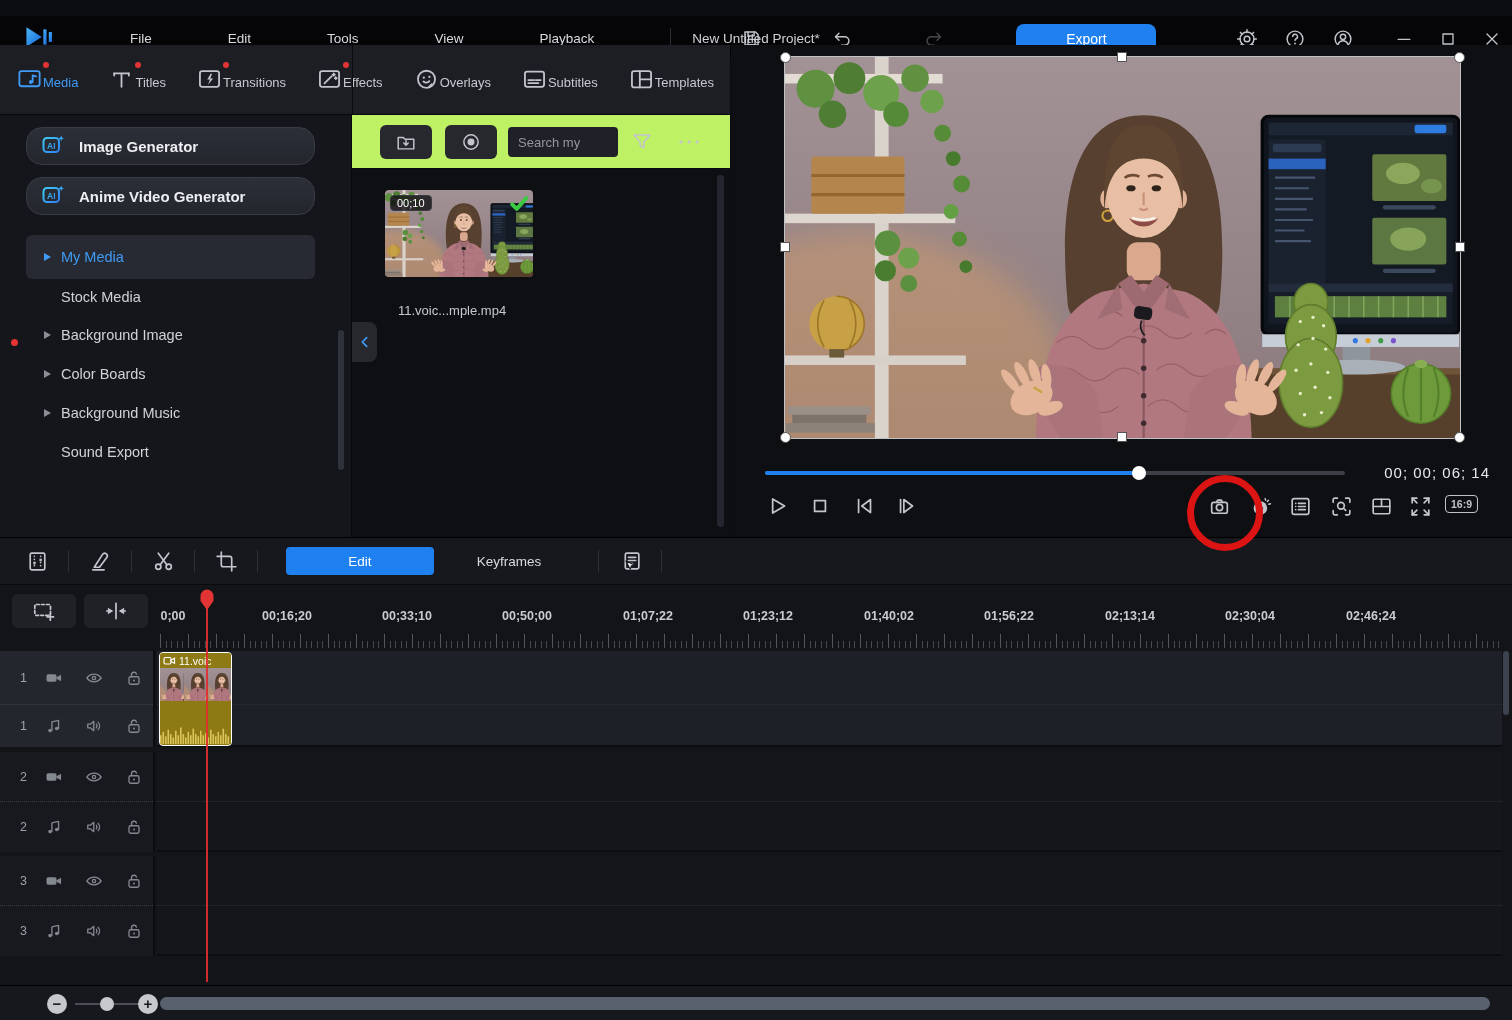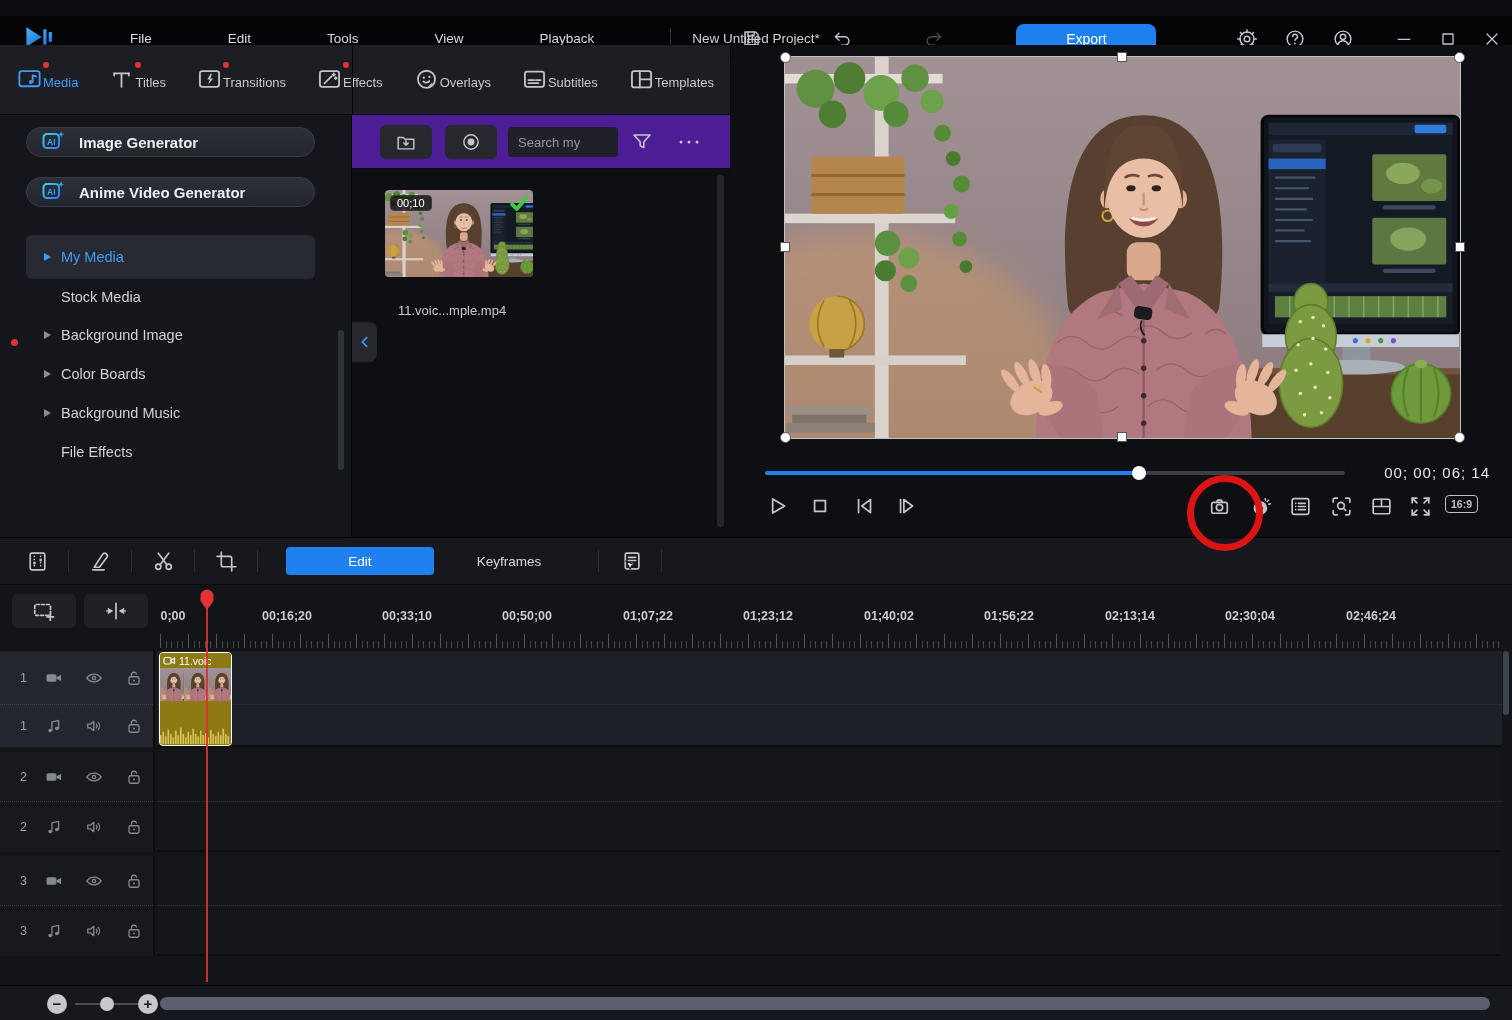--- a/index.html
+++ b/index.html
@@ -28,37 +28,37 @@
   .tab{display:flex;flex-direction:row;align-items:center;margin-right:30px;position:relative;}
   .tab .t-label{margin-top:6px;font-size:13px;color:#c6c9cf;}
   .tab.active .t-label{color:var(--media-active,#3f9bf5);}
   .tab.active svg.ic{stroke:var(--media-active,#3f9bf5);}
   .tab.active svg.ic .fl{fill:var(--media-active,#3f9bf5);}
   .tab .badge{position:absolute;top:-4px;right:-6px;width:6px;height:6px;border-radius:50%;background:var(--badge-red,#e23434);}
   .tab-seam{position:absolute;left:352px;top:45px;width:1px;height:70px;background:#0a0a0c;}
 
   
   .sidebar{position:absolute;left:0;top:115px;width:352px;height:422px;background:#15161b;border-right:1px solid #08080a;box-sizing:border-box;}
-  .gen-btn{position:absolute;left:26px;width:289px;height:30px;border-radius:16px;background:linear-gradient(180deg,#2b2f37,#23262d);border:1px solid #383c45;display:flex;align-items:center;text-align:left;}
+  .gen-btn{position:absolute;left:26px;width:289px;height:38px;border-radius:16px;background:linear-gradient(180deg,#2b2f37,#23262d);border:1px solid #383c45;display:flex;align-items:center;text-align:left;}
   .gen-btn .g-label{margin-left:14px;font-size:15px;font-weight:700;color:#eceef1;}
   .gen-btn .ai{margin-left:14px;}
   .side-item{position:absolute;left:26px;width:289px;height:44px;display:flex;align-items:center;text-align:left;}
   .side-item.active{background:#272a33;border-radius:6px;}
   .side-item .tri{width:0;height:0;border-left:7px solid #8a8e95;border-top:4.5px solid transparent;border-bottom:4.5px solid transparent;margin-left:18px;margin-right:10px;}
   .side-item.active .tri{border-left-color:var(--media-active,#3f9bf5);}
   .side-item .s-label{font-size:14.5px;color:#cfd2d6;}
   .side-item.active .s-label{color:var(--media-active,#3f9bf5);}
   .side-item.no-tri .s-label{margin-left:35px;}
   .side-dot{position:absolute;left:11px;width:7px;height:7px;border-radius:50%;background:var(--badge-red,#e23434);}
   .tag-btn{position:absolute;top:487px;}
   .side-scroll{position:absolute;right:7px;top:215px;width:6px;height:140px;border-radius:3px;background:#2e323a;}
 
   
   .media-panel{position:absolute;left:352px;top:115px;width:378px;height:422px;background:#0e0f12;}
-  .media-toolbar{position:absolute;left:0;top:0;width:378px;height:54px;background:#4c1d95;border-bottom:1px solid #0a0a0c;box-sizing:border-box;}
+  .media-toolbar{position:absolute;left:0;top:0;width:378px;height:54px;background:#bef264;border-bottom:1px solid #0a0a0c;box-sizing:border-box;}
   .mt-btn{position:absolute;top:10px;width:52px;height:34px;border-radius:6px;background:#27282e;display:flex;align-items:center;justify-content:center;}
   .search{position:absolute;left:156px;top:12px;width:110px;height:30px;border-radius:4px;background:#202128;border:none;color:#d4d6da;font-size:13px;padding:0 10px;box-sizing:border-box;font-family:inherit;}
   .search::placeholder{color:#93969d;}
   .mt-ic{position:absolute;top:15px;}
   .collapse-btn{position:absolute;left:0px;top:207px;width:25px;height:40px;background:#26282e;border-radius:0 8px 8px 0;display:flex;align-items:center;justify-content:center;}
   .media-card{position:absolute;left:33px;top:75px;width:148px;height:87px;border-radius:4px;overflow:hidden;background:#000;}
   .media-card svg{display:block;}
   .dur-badge{position:absolute;left:5px;top:5px;background:rgba(12,12,14,.78);border:1px solid #3a3b40;border-radius:4px;color:#fff;font-size:11px;padding:1px 6px;}
   .check{position:absolute;right:3px;top:2px;}
   .media-name{position:absolute;left:46px;top:188px;font-size:13px;color:#c6c9cd;}
@@ -510,21 +510,21 @@
     </button>
     <button class="side-item" style="top:237px">
       <span class="tri"></span>
       <span class="s-label">Color Boards</span>
     </button>
     <button class="side-item" style="top:276px">
       <span class="tri"></span>
       <span class="s-label">Background Music</span>
     </button>
     <button class="side-item no-tri" style="top:315px">
-      <span class="s-label">File Effects</span>
+      <span class="s-label">Sound Export</span>
     </button>
 
     <button class="tag-btn" style="left:36px">
         <svg class="ic" width="26" height="26" viewBox="0 0 24 24" style="stroke:#9a9da3">
           <path d="M3.5 4h7l9 9-7 7-9-9z"></path>
           <circle cx="7.6" cy="8" r="1.3"></circle>
           <path d="M18 17.5v4.5M15.8 19.8h4.5"></path>
         </svg>
       </button>
     <button class="tag-btn" style="left:82px">

